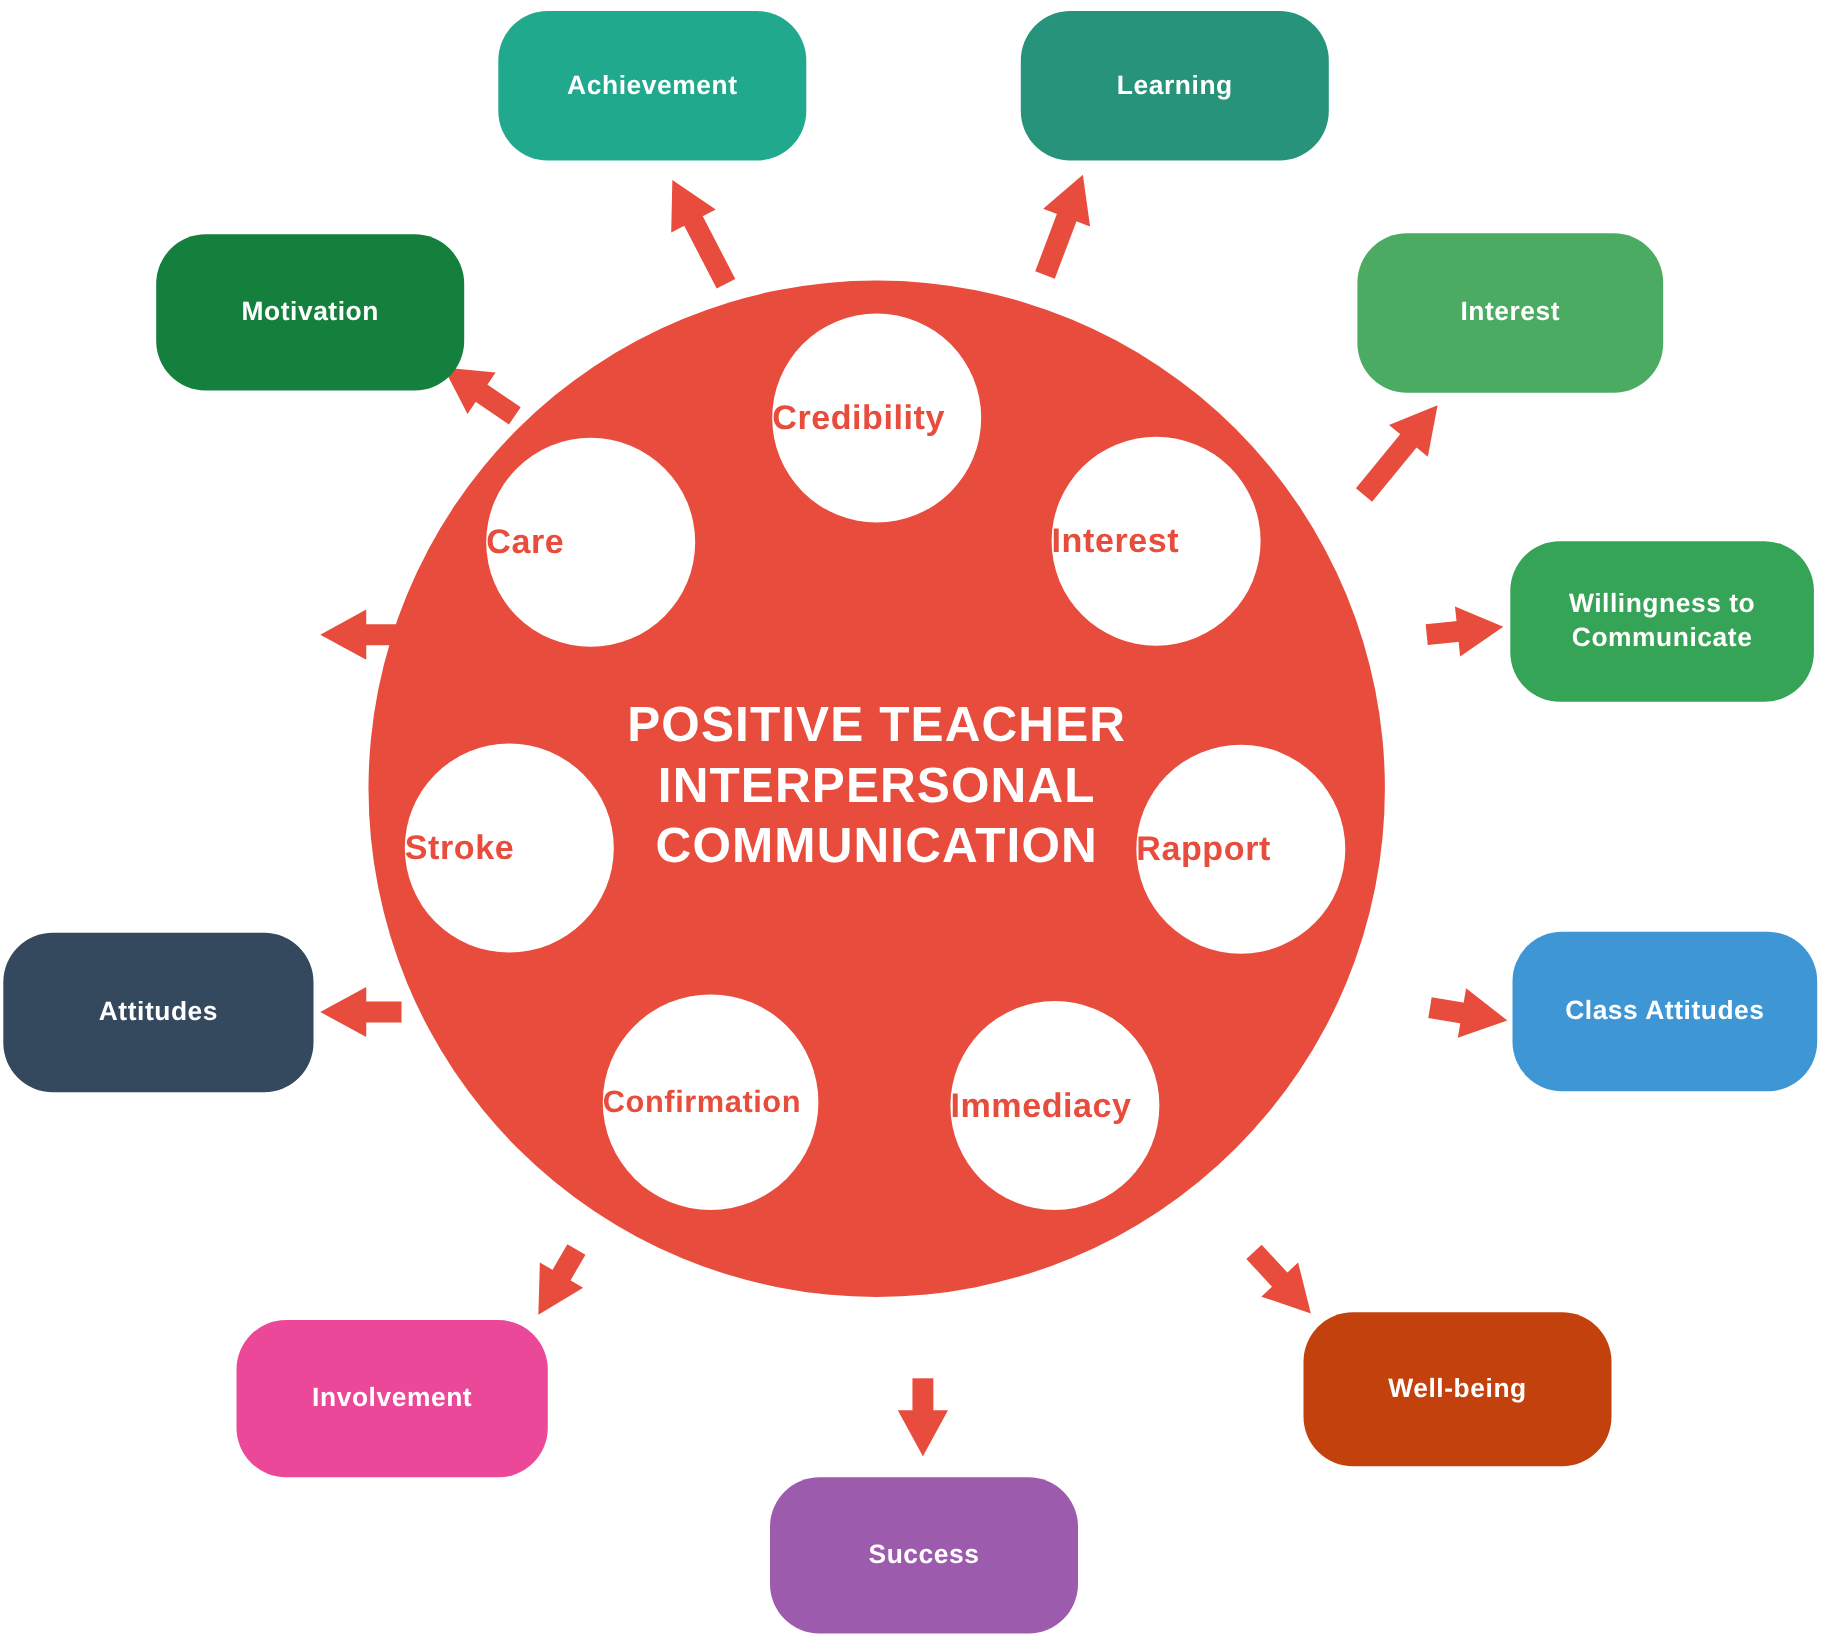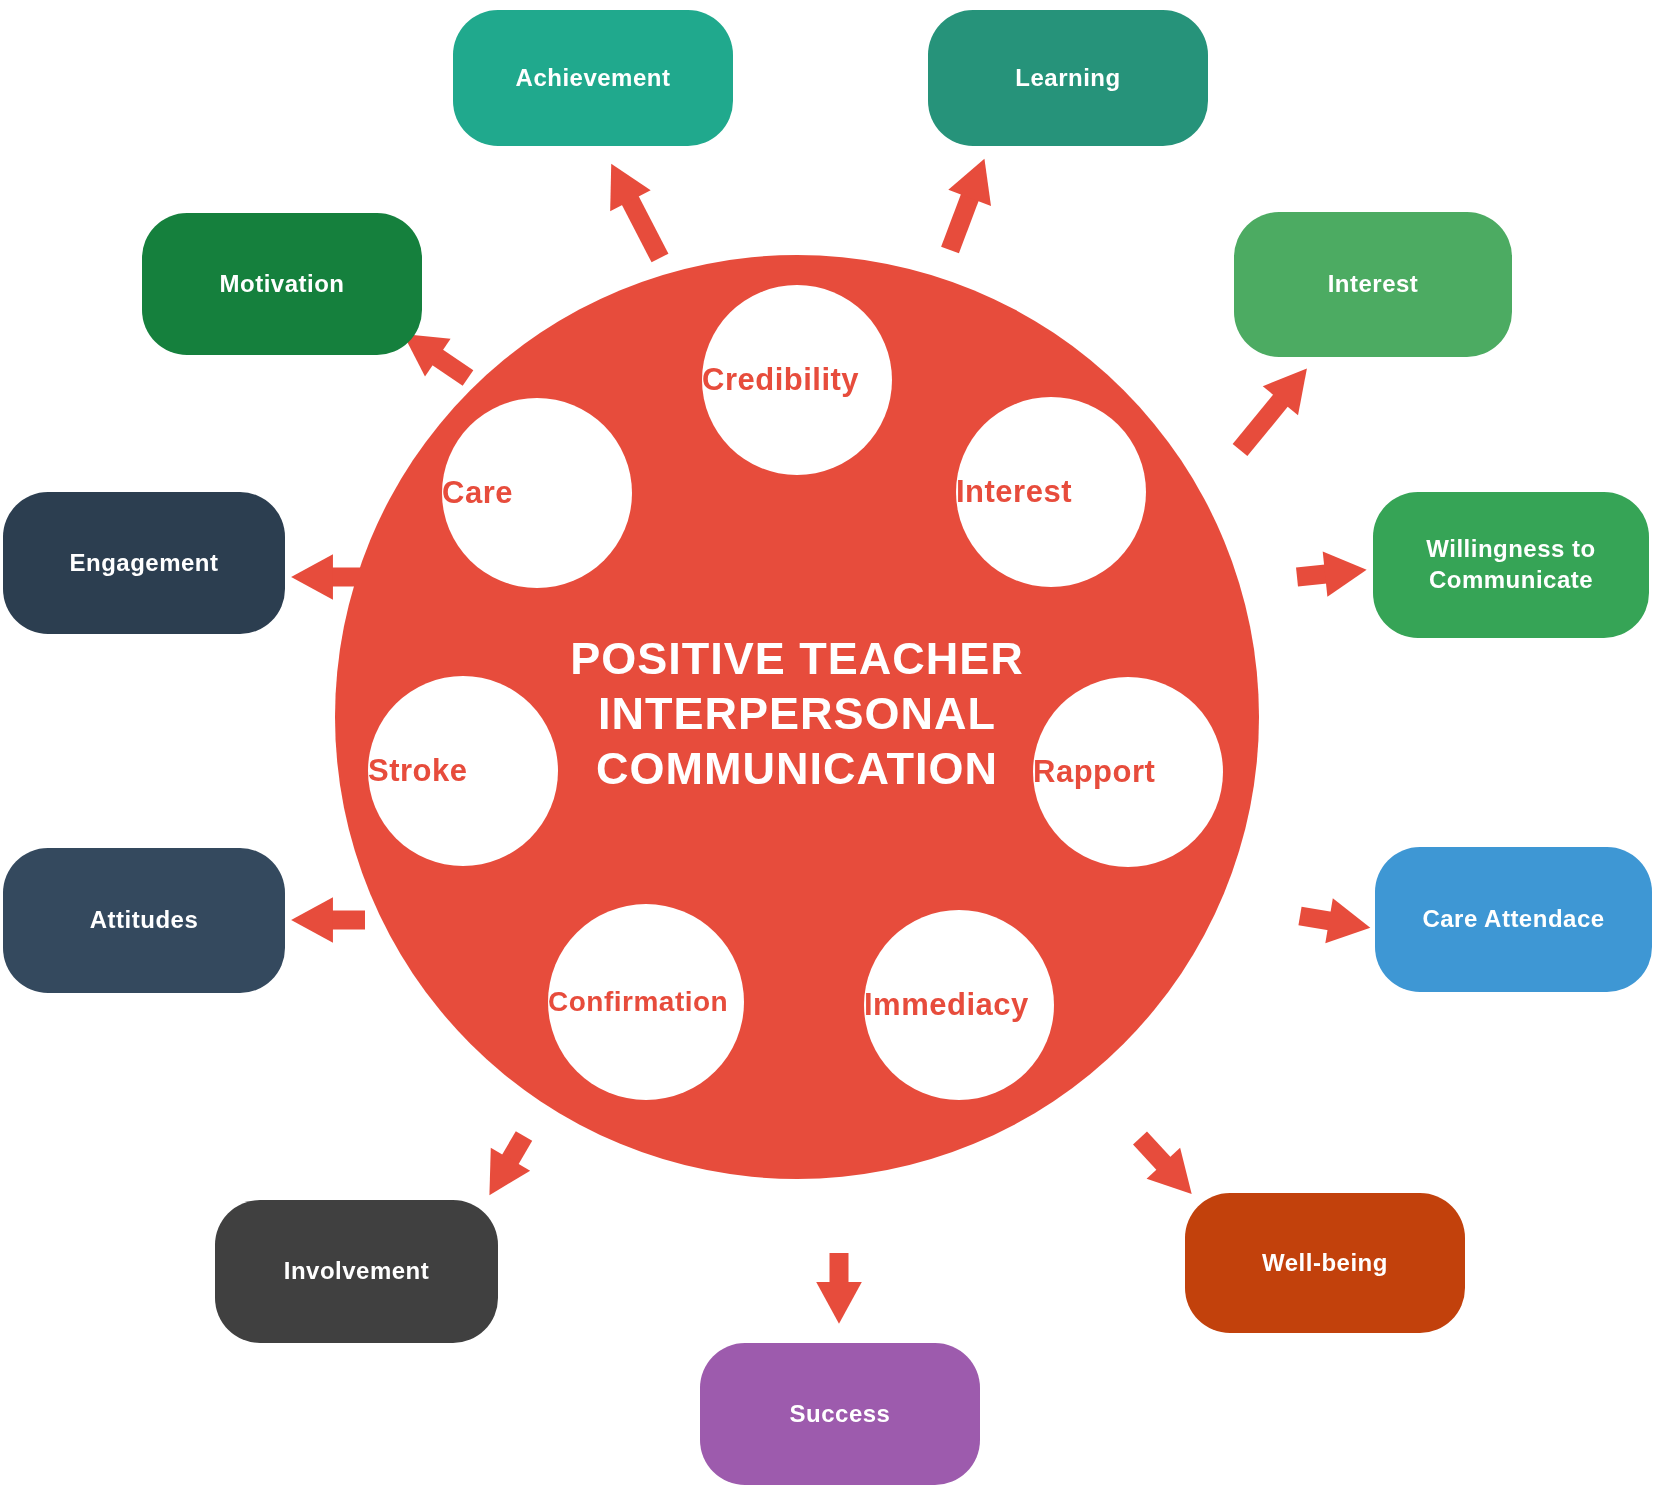--- a/index.html
+++ b/index.html
@@ -147,33 +147,30 @@
   </div>
   <div class="onode" id="o-learning" style="background-color: rgb(38, 147, 122);">
     <span class="lbl">Learning</span>
   </div>
   <div class="onode" id="o-motivation" style="background-color: #15803d;">
     <span class="lbl">Motivation</span>
   </div>
   <div class="onode" id="o-interest" style="background-color: rgb(76, 171, 98);">
     <span class="lbl">Interest</span>
   </div>
-  <div class="onode" id="o-engagement" style="background-color: rgb(44, 62, 80);">
-    <span class="lbl">Engagement</span>
-  </div>
   <div class="onode" id="o-willingness" style="background-color: rgb(54, 164, 86);">
     <span class="lbl">Willingness to Communicate</span>
   </div>
   <div class="onode" id="o-attitudes" style="background-color: rgb(52, 73, 94);">
     <span class="lbl">Attitudes</span>
   </div>
   <div class="onode" id="o-class" style="background-color: rgb(62, 151, 212);">
-    <span class="lbl">Care Attendace</span>
+    <span class="lbl">Class Attitudes</span>
   </div>
-  <div class="onode" id="o-involvement" style="background-color: #404040;">
+  <div class="onode" id="o-involvement" style="background-color: #ec4899;">
     <span class="lbl">Involvement</span>
   </div>
   <div class="onode" id="o-wellbeing" style="background-color: #c2410c;">
     <span class="lbl">Well-being</span>
   </div>
   <div class="onode" id="o-success" style="background-color: rgb(157, 91, 173);">
     <span class="lbl">Success</span>
   </div>
 
 </div>

